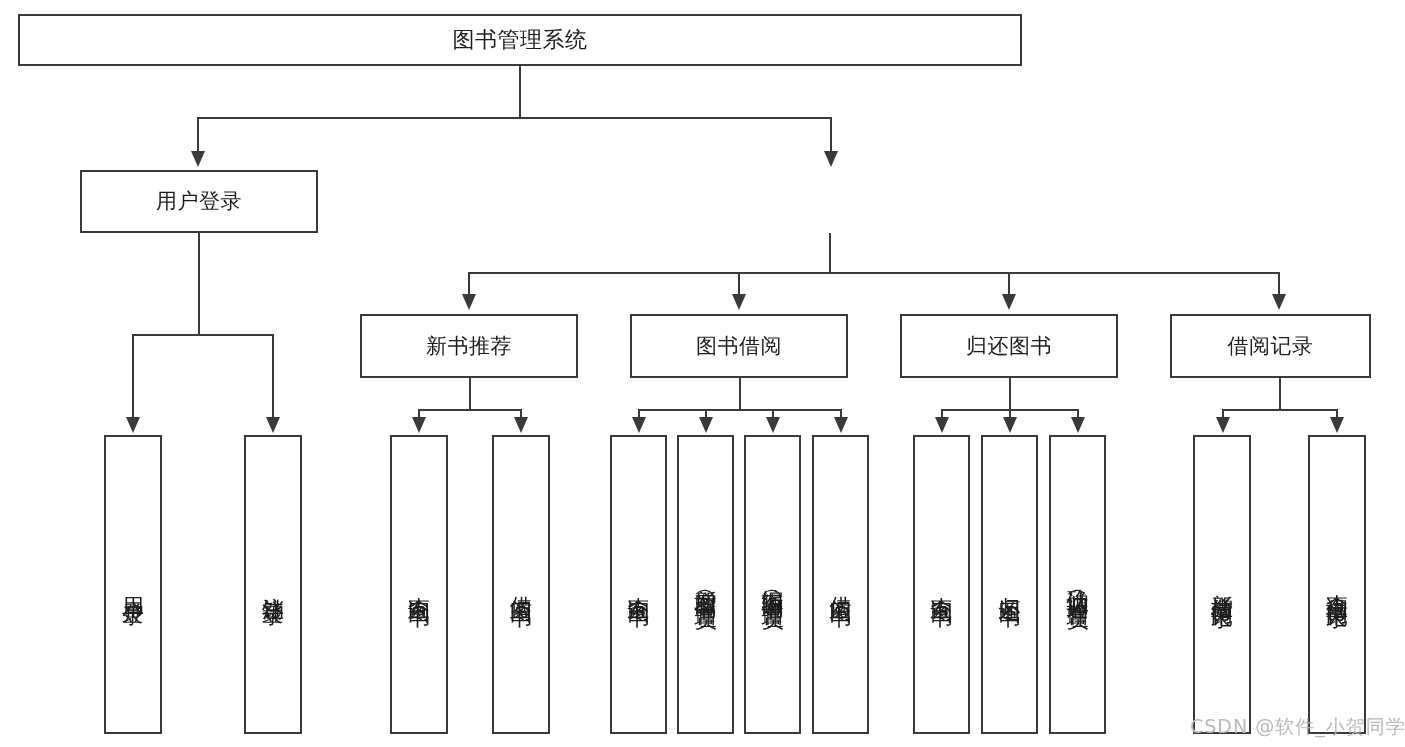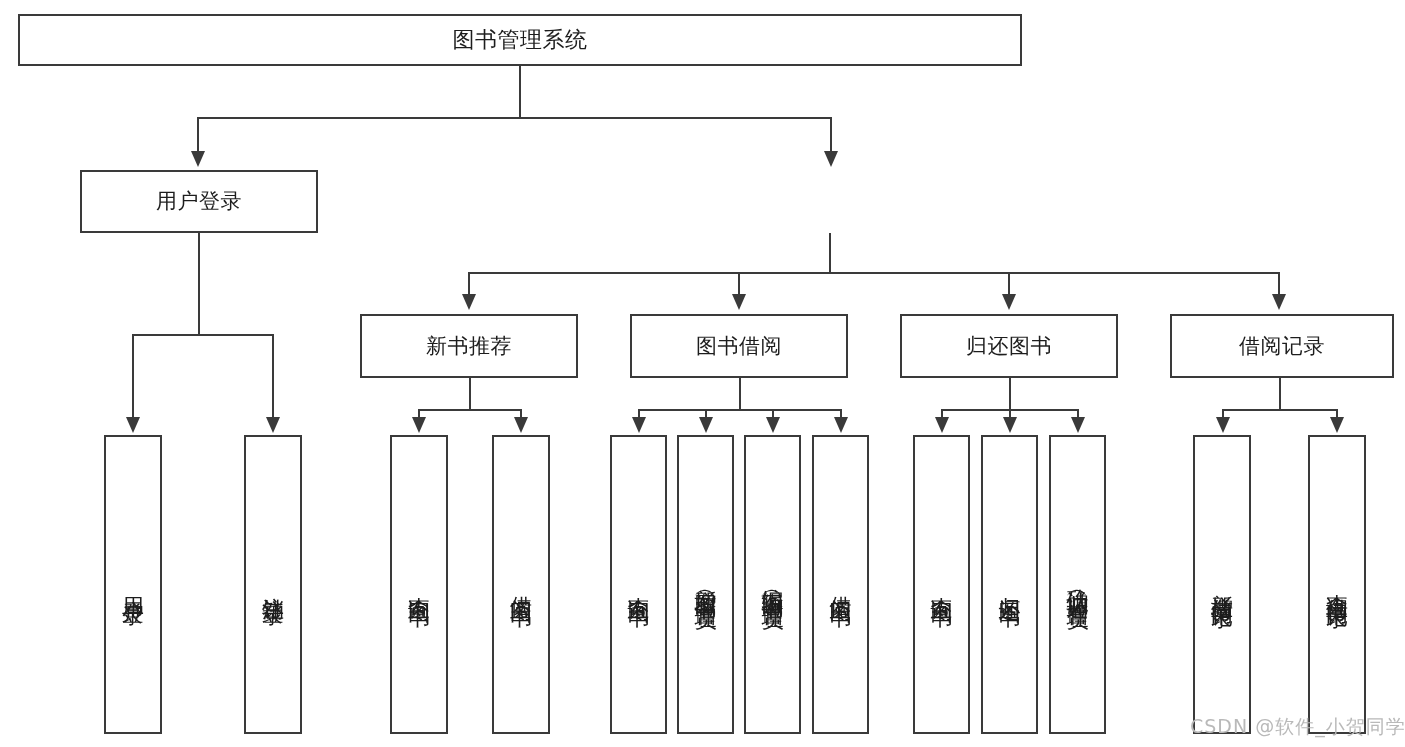--- a/index.html
+++ b/index.html
@@ -116,21 +116,21 @@
 
   <div class="node h-node" id="node-book-borrow" style="left:630px; top:314px; width:218px; height:64px;">
     <span class="node-label">图书借阅</span>
   </div>
   <div class="node h-node" id="node-new-book-recommend" style="left:360px; top:314px; width:218px; height:64px;">
     <span class="node-label">新书推荐</span>
   </div>
   <div class="node h-node" id="node-current-borrow" style="left:900px; top:314px; width:218px; height:64px;">
     <span class="node-label">归还图书</span>
   </div>
-  <div class="node h-node" id="node-borrow-record" style="left:1170px; top:314px; width:224px; height:64px;">
+  <div class="node h-node" id="node-borrow-record" style="left:1170px; top:314px; width:201px; height:64px;">
     <span class="node-label">借阅记录</span>
   </div>
 
   <div class="edge-v" style="left:469px; top:378px; height:32px;"></div>
   <div class="edge-h" style="left:418px; top:409px; width:103px;"></div>
   <div class="edge-v" style="left:418px; top:409px; height:10px;"></div>
   <div class="arrow" style="left:412px; top:417px;"></div>
   <div class="edge-v" style="left:520px; top:409px; height:10px;"></div>
   <div class="arrow" style="left:514px; top:417px;"></div>
 

